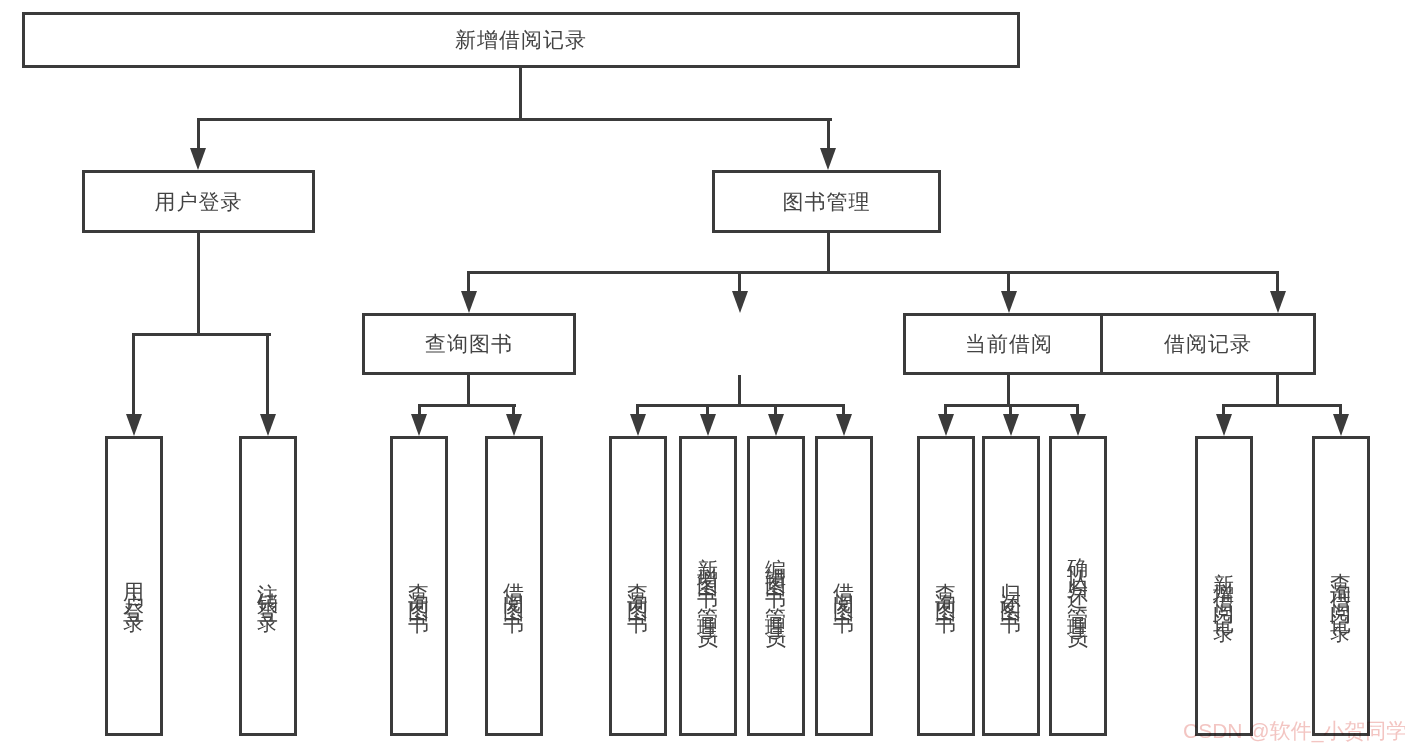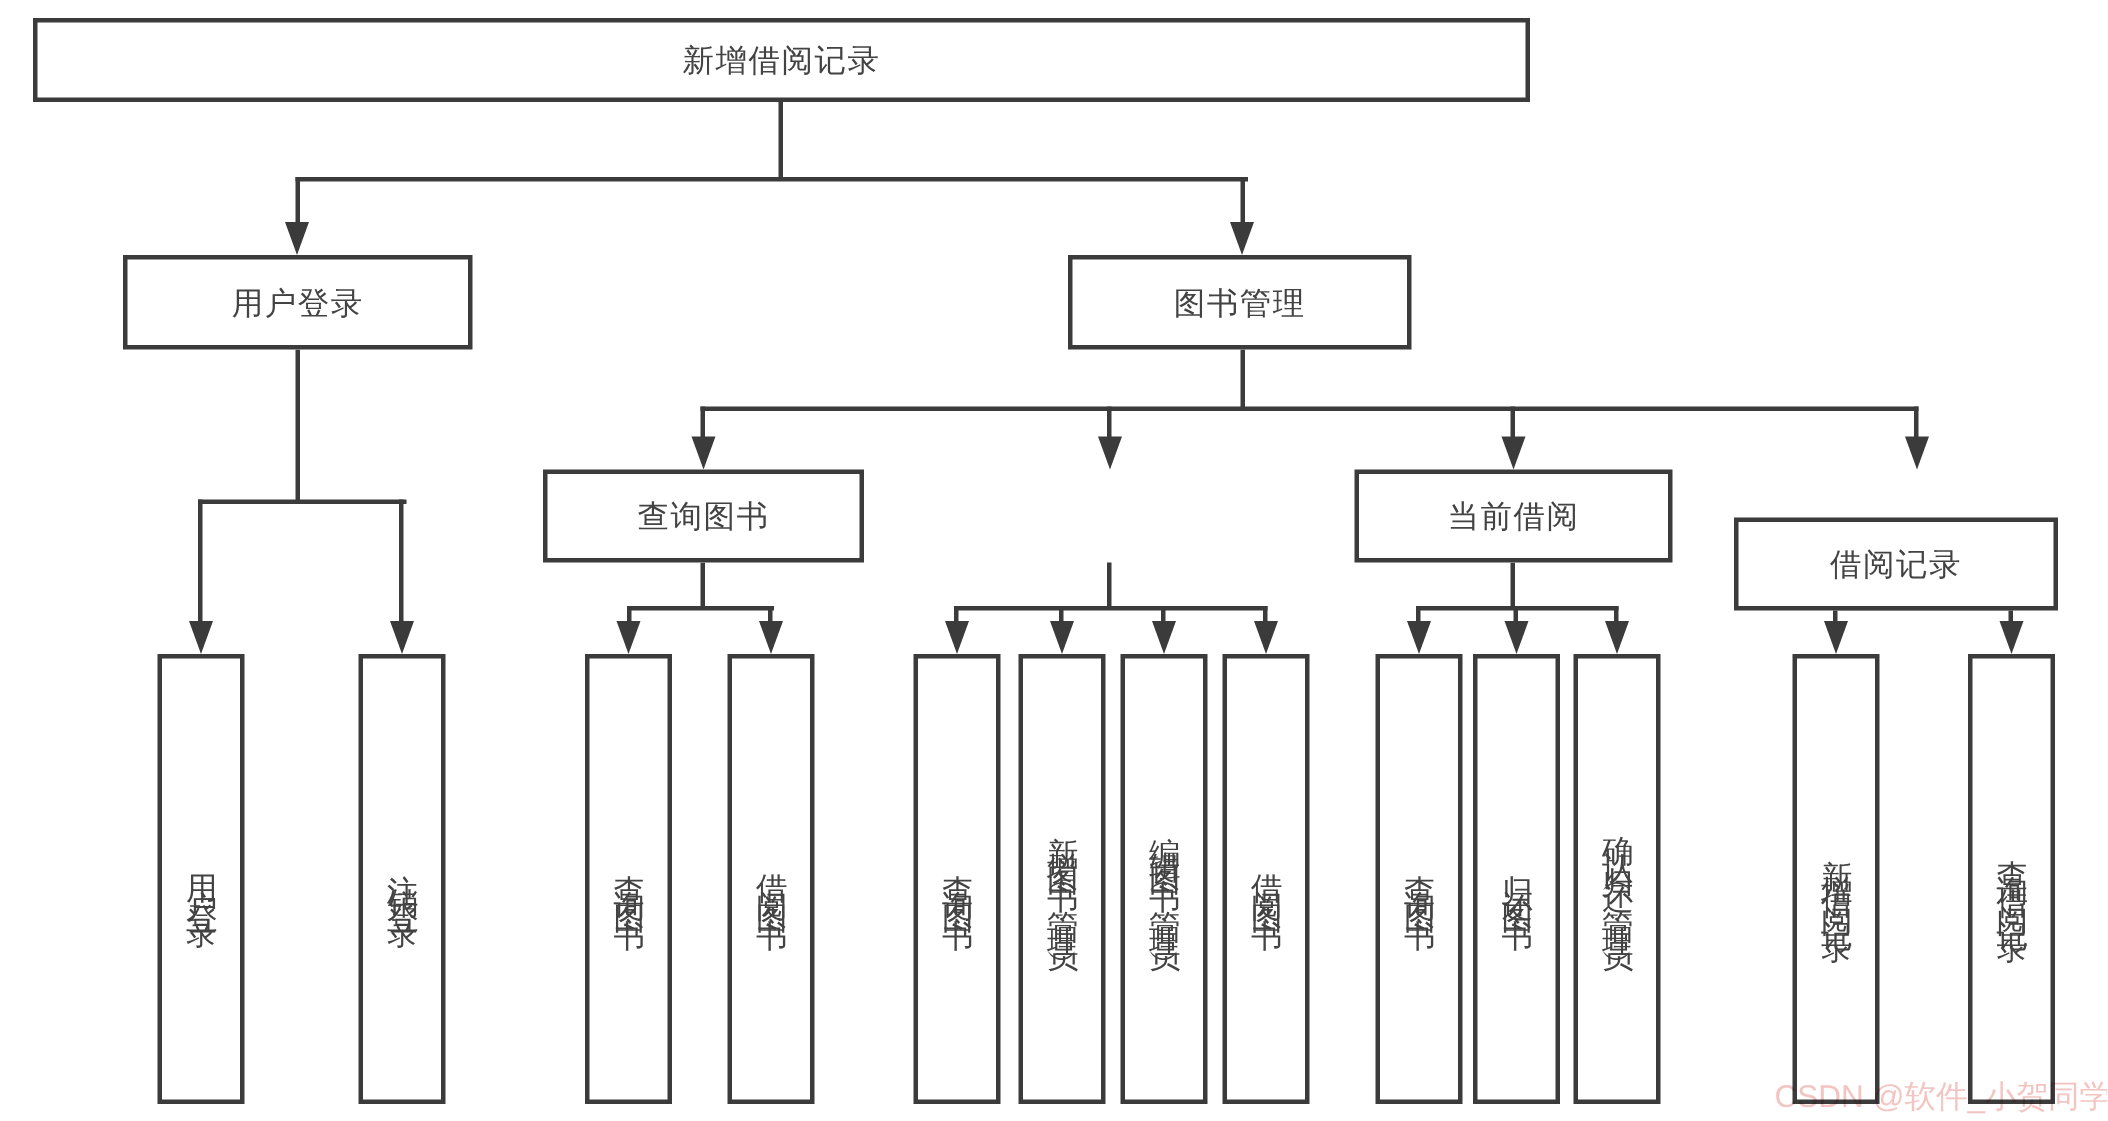--- a/index.html
+++ b/index.html
@@ -92,21 +92,21 @@
 
   <div class="box" style="left:362px;top:313px;width:214px;height:62px;">
     <span>查询图书</span>
   </div>
 
 
   <div class="box" style="left:903px;top:313px;width:212px;height:62px;">
     <span>当前借阅</span>
   </div>
 
-  <div class="box" style="left:1156px;top:313px;width:216px;height:62px;margin-top:32px;">
+  <div class="box" style="left:1100px;top:313px;width:216px;height:62px;">
     <span>借阅记录</span>
   </div>
 
   <div class="vbox" style="left:105px;top:436px;">
     <span class="vtext">用户登录</span>
   </div>
   <div class="vbox" style="left:239px;top:436px;">
     <span class="vtext">注销登录</span>
   </div>
 

